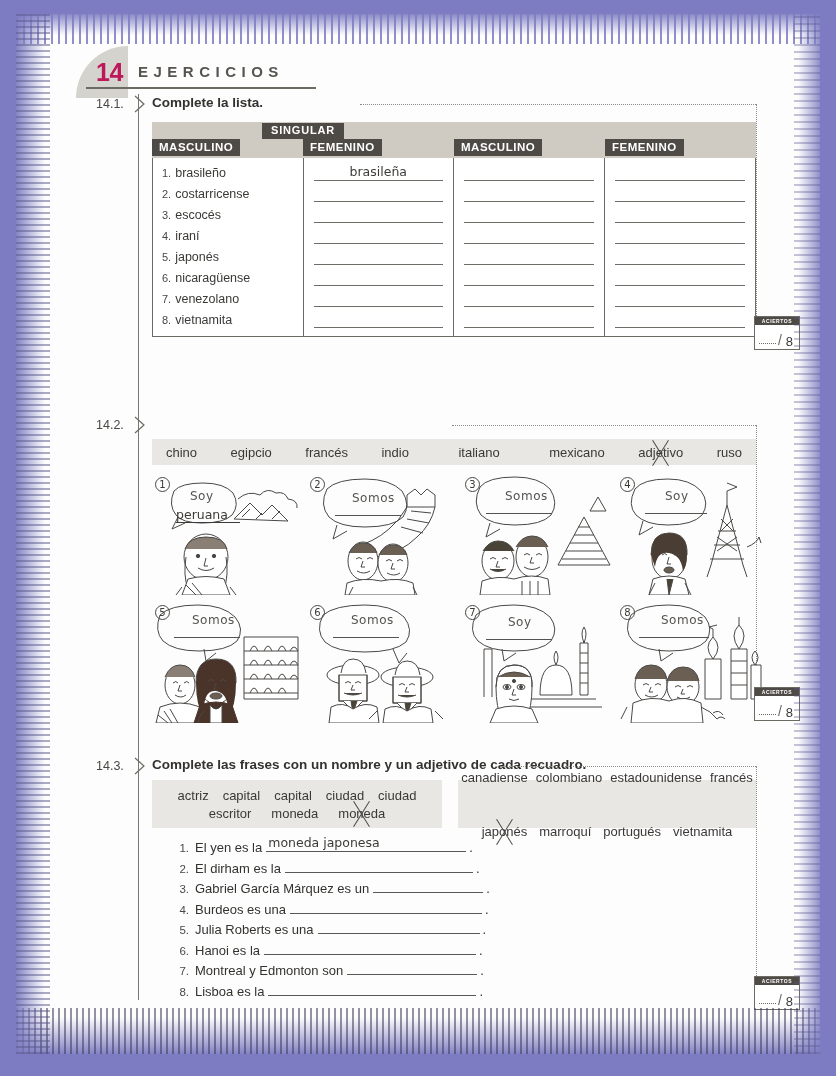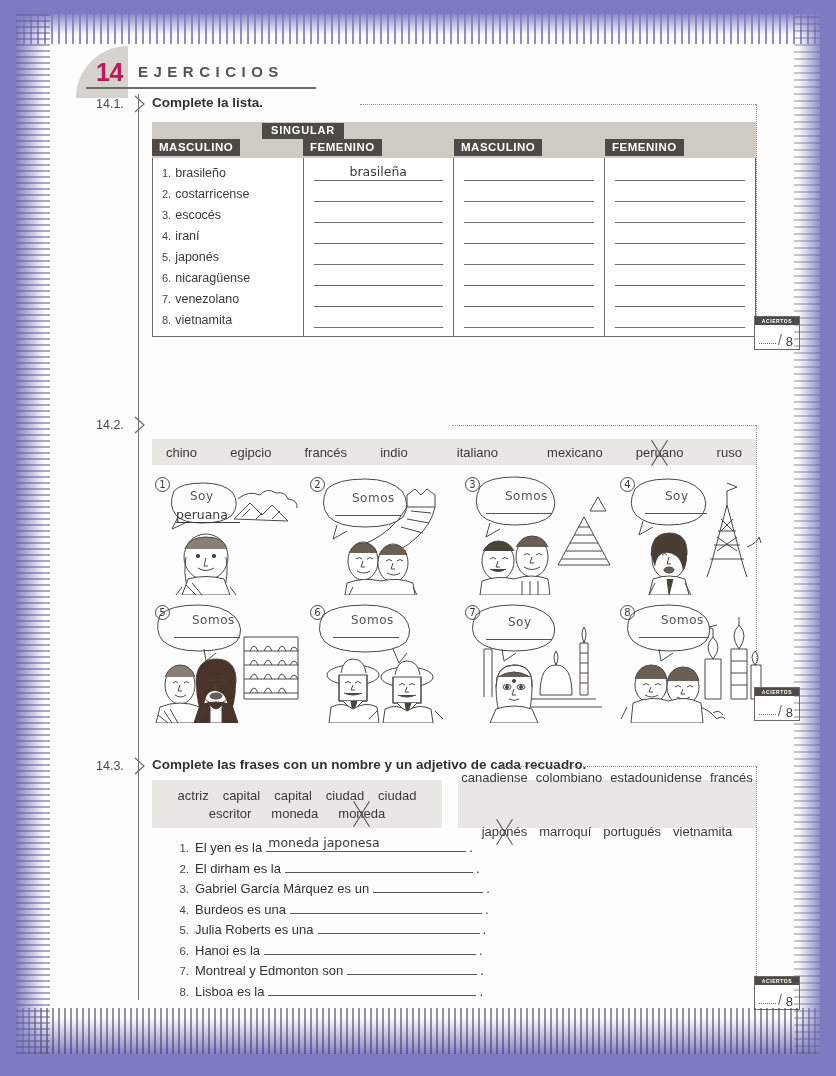--- a/index.html
+++ b/index.html
@@ -619,21 +619,21 @@
         <div class="ex-dots-v" style="left:696px; top:10px; height:290px;"></div>
       </div>
 
       <div class="bank" id="bank-2" style="position: absolute; left: 92px; top: 24px; width: 604px; height: 26px; padding: 0px 14px; justify-content: space-between;">
           <span class="bank-word" style="margin: 0px; text-align: right;">chino</span>
           <span class="bank-word" style="margin: 0px;">egipcio</span>
           <span class="bank-word" style="margin: 0px;">francés</span>
           <span class="bank-word" style="margin: 0px;">indio</span>
           <span class="bank-word" style="margin: 16px;">italiano</span>
           <span class="bank-word" style="margin: 0px;">mexicano</span>
-          <span class="bank-word struck" style="margin: 0px;">peruano</span>
+          <span class="bank-word struck" style="margin: 0px;">adjetivo</span>
           <span class="bank-word" style="margin: 0px;">ruso</span>
         </div>
 
       <div class="panels" style="top:60px;">
 
         <div class="panel">
           <div class="panel-num">1</div>
           <svg class="panel-art" viewBox="0 0 155 120">
             <g stroke="#4a4845" stroke-width="1" fill="none">
               <path d="M22 16 q-6 14 2 24 q6 8 26 8 q22 0 30 -8 q8 -10 1 -22 q-9 -10 -30 -10 q-22 0 -29 8 Z"></path>

